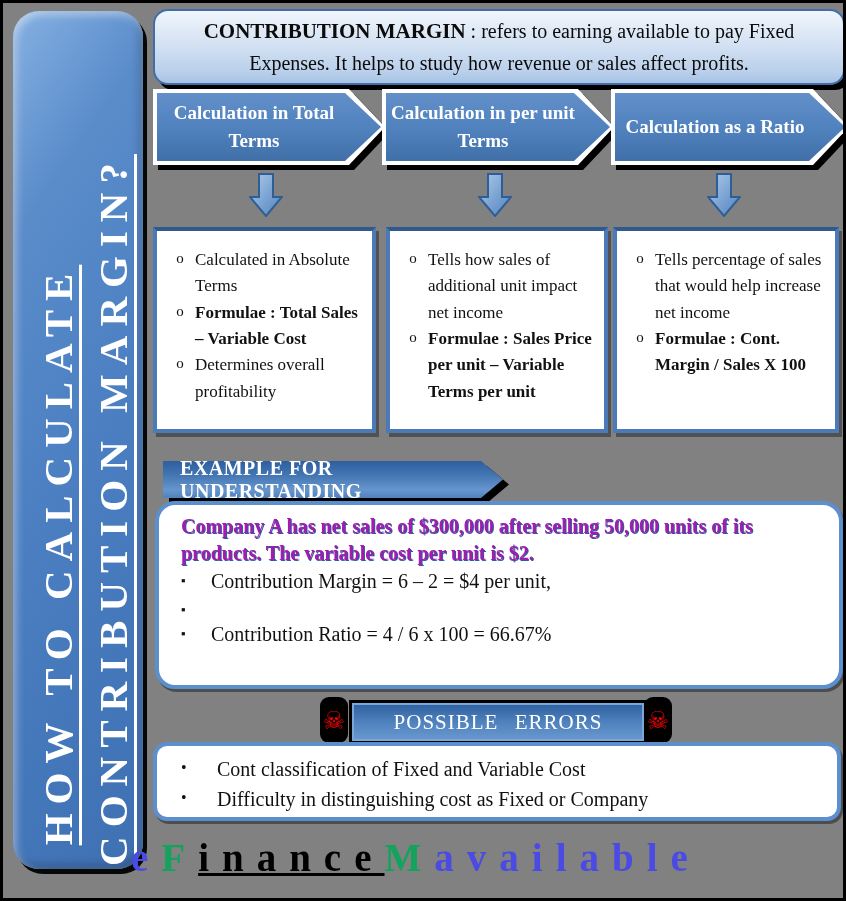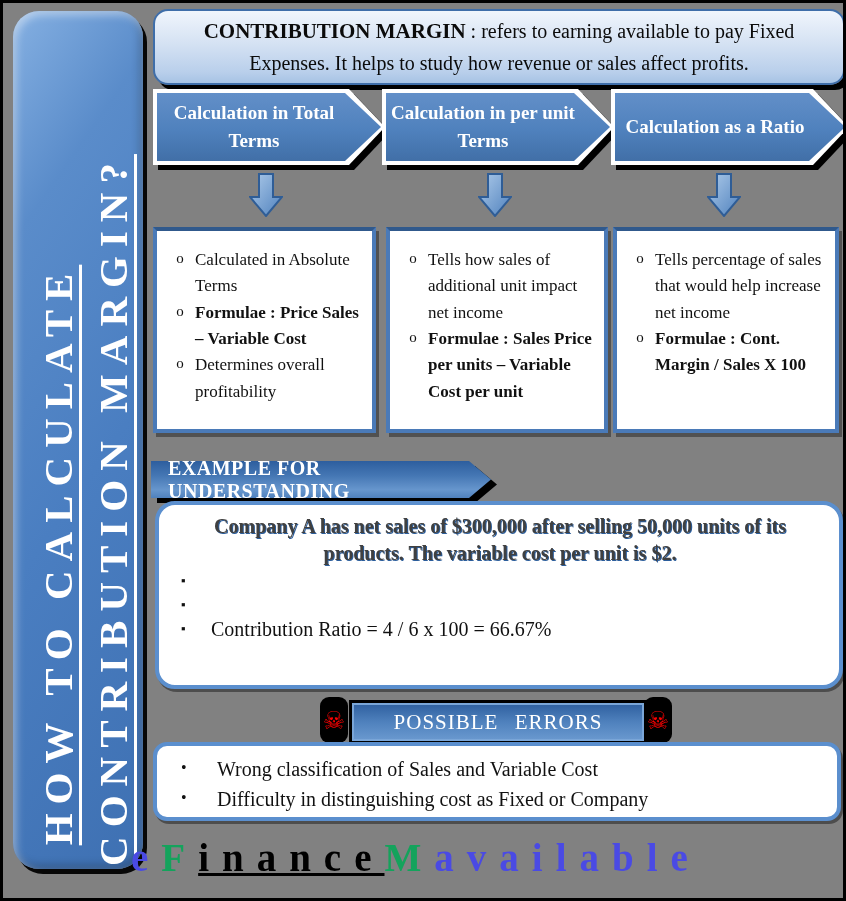--- a/index.html
+++ b/index.html
@@ -59,41 +59,41 @@
     border:4px solid #4a7ab8; border-top-color:#30598c;
     box-shadow:3px 4px 0 rgba(55,55,55,0.65);
     box-sizing:border-box; padding:16px 6px 6px 8px;
   }
   .cbox1{left:150px; width:223px;} .cbox2{left:383px; width:222px;} .cbox3{left:610px; width:226px;}
   .li{display:flex; font-size:17px; line-height:1.55; color:#111;}
   .li .mk{flex:0 0 30px; text-align:center; font-size:15px;}
   .li .tx{flex:1;}
   .li.b .tx{font-weight:bold;}
   
-  .exbanner{position:absolute; left:148px; top:458px; width:340px; height:37px; filter:drop-shadow(6px 5px 0 #000);}
+  .exbanner{position:absolute; left:160px; top:458px; width:340px; height:37px; filter:drop-shadow(6px 5px 0 #000);}
   .exbanner .shape{
     position:absolute; inset:0;
     clip-path:polygon(0 0, calc(100% - 22px) 0, 100% 50%, calc(100% - 22px) 100%, 0 100%);
     background:linear-gradient(180deg,#2d5e9e 0%,#44150%,#4577b4 40%,#6796cd 78%,#4f81bd 100%);
     background:linear-gradient(180deg,#2d5e9e 0%,#4577b4 40%,#6796cd 78%,#4f81bd 100%);
   }
   .exbanner .lbl{
     position:absolute; inset:0; display:flex; align-items:center;
     padding-left:17px; color:#fff; font-weight:bold; font-size:20px; letter-spacing:0.5px;
   }
   
   .exbox{
     position:absolute; left:152px; top:498px; width:688px; height:188px;
     background:#fff; border:4px solid #5b8fce; border-radius:20px;
     box-shadow:2px 3px 0 rgba(0,0,0,0.4);
     box-sizing:border-box; padding:8px 14px 6px 16px;
   }
   .exhead{
-    margin:0 6px; text-align:center; font-weight:bold; font-size:20px; line-height:1.35;
-    color:#404040; text-shadow:1px 1px 0 #2b5d9b;
+    margin:0 6px; font-weight:bold; font-size:20px; line-height:1.35;
+    color:#a21caf; text-shadow:1px 1px 0 #2b5d9b;
   }
   .exintro{margin:2px 0 0 2px; font-size:20px; color:#111;}
   .exli{display:flex; font-size:20px; line-height:1.45; color:#111;}
   .exli .mk{flex:0 0 30px; text-align:left; padding-left:6px; font-size:13px; padding-top:5px;}
   
   .errbar{
     position:absolute; left:346px; top:697px; width:292px; height:38px;
     border:3px solid #000;
     background:linear-gradient(180deg,#2d5e9e 0%,#4f81bd 50%,#6b9ad0 100%);
     box-shadow:3px 3px 0 #000, inset 0 0 0 2px #7aa6d8;
@@ -168,37 +168,37 @@
   </svg>
 
   <div class="cbox cbox1">
       <div class="items">
         <div class="li">
           <span class="mk">o</span>
           <span class="tx">Calculated in Absolute Terms</span>
         </div>
         <div class="li b">
           <span class="mk">o</span>
-          <span class="tx">Formulae : Price Sales – Variable Cost</span>
+          <span class="tx">Formulae : Total Sales – Variable Cost</span>
         </div>
         <div class="li">
           <span class="mk">o</span>
           <span class="tx">Determines overall profitability</span>
         </div>
       </div>
     </div>
   <div class="cbox cbox2">
       <div class="items">
         <div class="li">
           <span class="mk">o</span>
           <span class="tx">Tells how sales of additional unit impact net income</span>
         </div>
         <div class="li b">
           <span class="mk">o</span>
-          <span class="tx">Formulae : Sales Price per units – Variable Cost per unit</span>
+          <span class="tx">Formulae : Sales Price per unit – Variable Terms per unit</span>
         </div>
       </div>
     </div>
   <div class="cbox cbox3">
       <div class="items">
         <div class="li">
           <span class="mk">o</span>
           <span class="tx">Tells percentage of sales that would help increase net income</span>
         </div>
         <div class="li b">
@@ -211,20 +211,21 @@
   <div class="exbanner">
     <div class="shape"></div>
     <div class="lbl">EXAMPLE FOR UNDERSTANDING</div>
   </div>
 
   <div class="exbox">
     <p class="exhead">Company A has net sales of $300,000 after selling 50,000 units of its products. The variable cost per unit is $2.</p>
     <div class="ex-items">
         <div class="exli">
           <span class="mk">▪</span>
+          <span class="tx">Contribution Margin = 6 – 2 = $4 per unit,</span>
         </div>
         <div class="exli">
           <span class="mk">▪</span>
         </div>
         <div class="exli">
           <span class="mk">▪</span>
           <span class="tx">Contribution Ratio = 4 / 6 x 100 = 66.67%</span>
         </div>
       </div>
   </div>
@@ -234,21 +235,21 @@
     </div>
   <div class="errbar">POSSIBLE ERRORS</div>
   <div class="skull skull-r">
       <span>☠</span>
     </div>
 
   <div class="errbox">
       <div class="err-items">
         <div class="errli">
           <span class="mk">•</span>
-          <span class="tx">Wrong classification of Sales and Variable Cost</span>
+          <span class="tx">Cont classification of Fixed and Variable Cost</span>
         </div>
         <div class="errli">
           <span class="mk">•</span>
           <span class="tx">Difficulty in distinguishing cost as Fixed or Company</span>
         </div>
       </div>
     </div>
 
   <div class="logo"><span style="color: rgb(74, 74, 228);">e</span><span style="color: rgb(20, 163, 92);">F</span><span style="color: #000000; text-decoration: underline;">inance</span><span style="color: rgb(20, 163, 92);">M</span><span style="color: rgb(74, 74, 228);">available</span></div>
 

